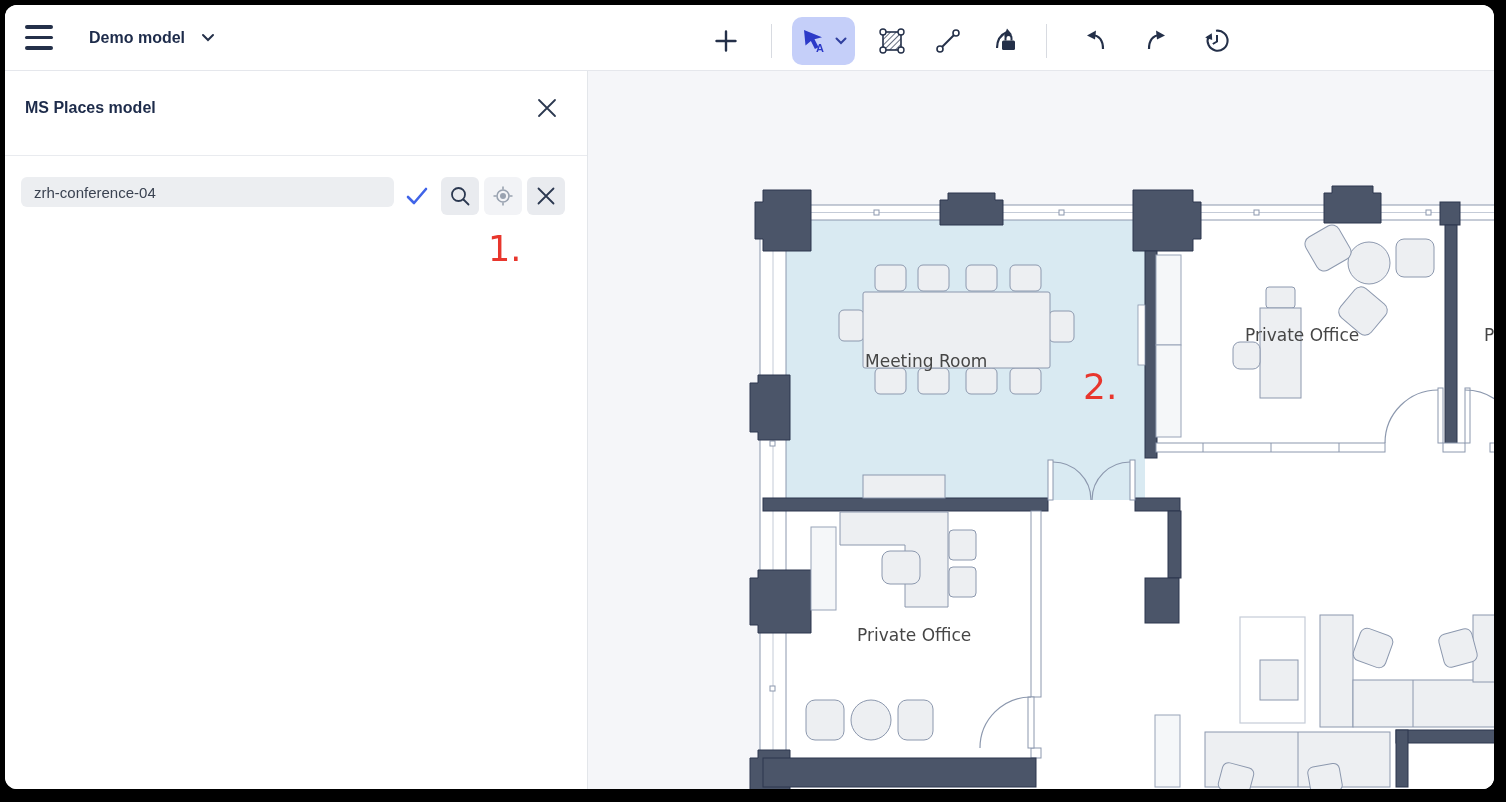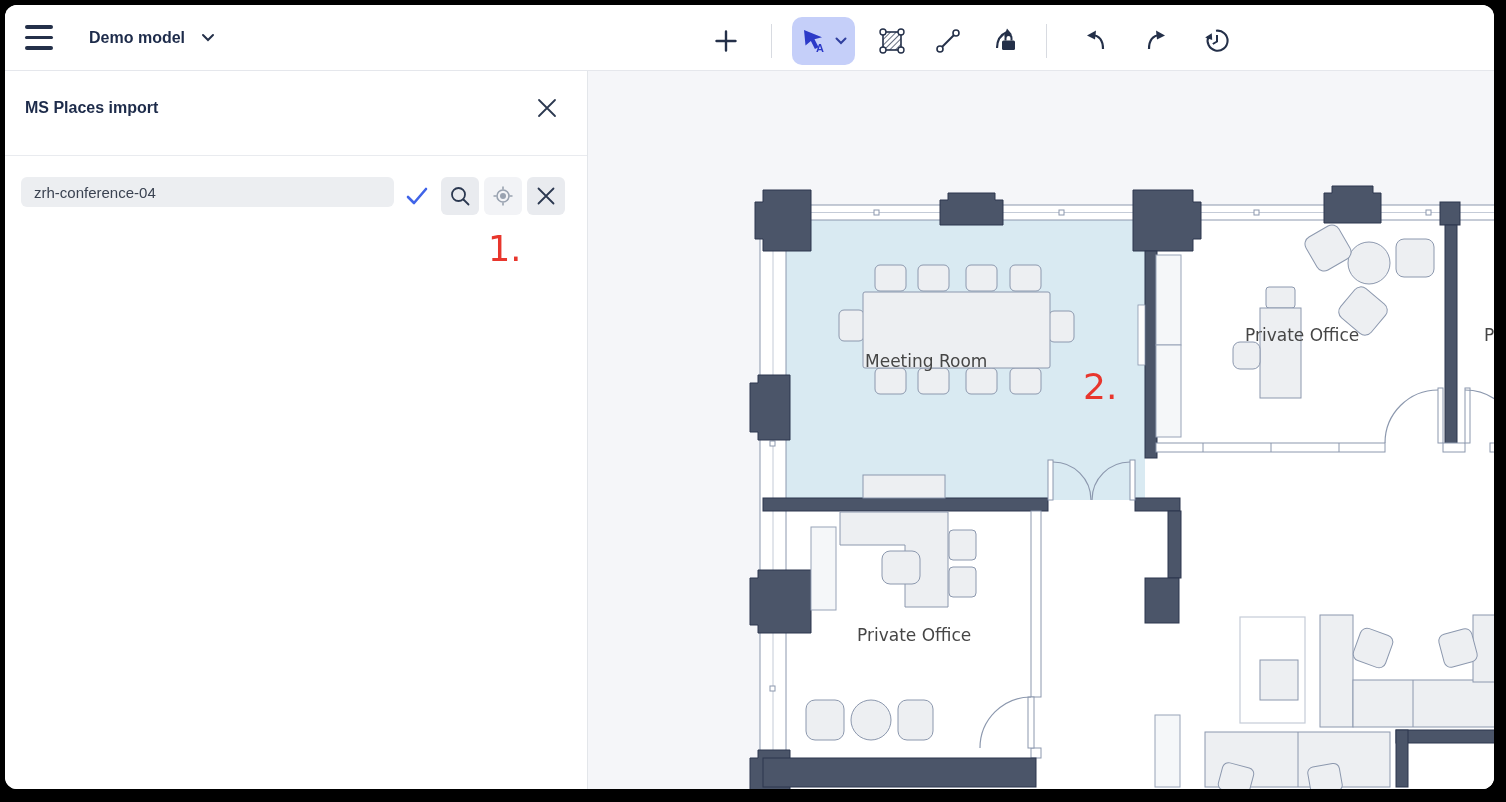--- a/index.html
+++ b/index.html
@@ -130,21 +130,21 @@
     <div class="tool-btn" style="left:1197px">
       <svg width="28" height="28">
         <path d="M5.5,9.5 A10,10 0 1 0 13,3.8" fill="none" stroke="#243049" stroke-width="2.1"></path>
         <polygon points="2.2,10.5 8.8,6.3 9.2,12.9" fill="#243049"></polygon>
         <path d="M14,8 V14.5 L9.8,17" fill="none" stroke="#243049" stroke-width="2"></path>
       </svg>
     </div>
   </div>
 
   <div class="panel">
-    <div class="panel-title">MS Places import</div>
+    <div class="panel-title">MS Places model</div>
     <svg class="panel-close" width="22" height="22">
       <path d="M3,3 L19,19 M19,3 L3,19" stroke="#2b3850" stroke-width="1.8" stroke-linecap="round"></path>
     </svg>
     <div class="panel-divider"></div>
 
     <input class="import-input" type="text" value="zrh-conference-04" style="">
 
     <svg class="check-wrap" width="22" height="22">
       <path d="M2,12 L8,18 L20,4" fill="none" stroke="#4064e8" stroke-width="2.6" stroke-linecap="round" stroke-linejoin="round"></path>
     </svg>

